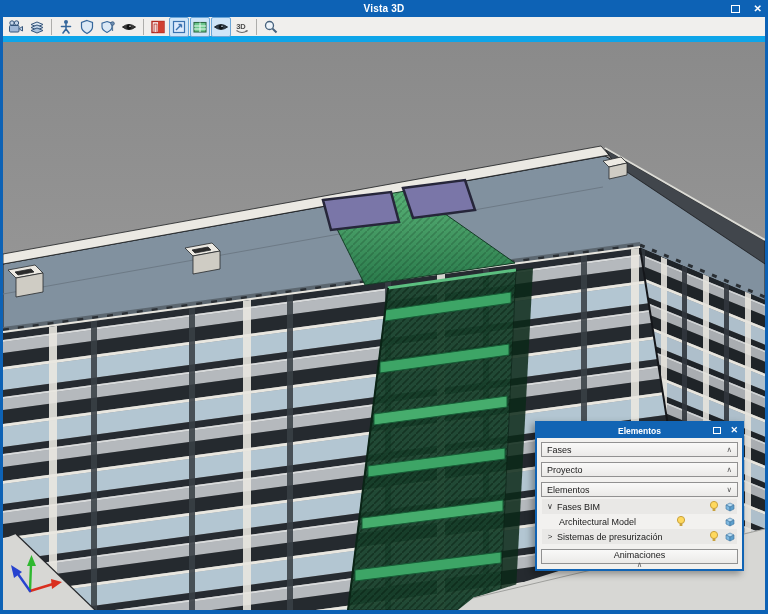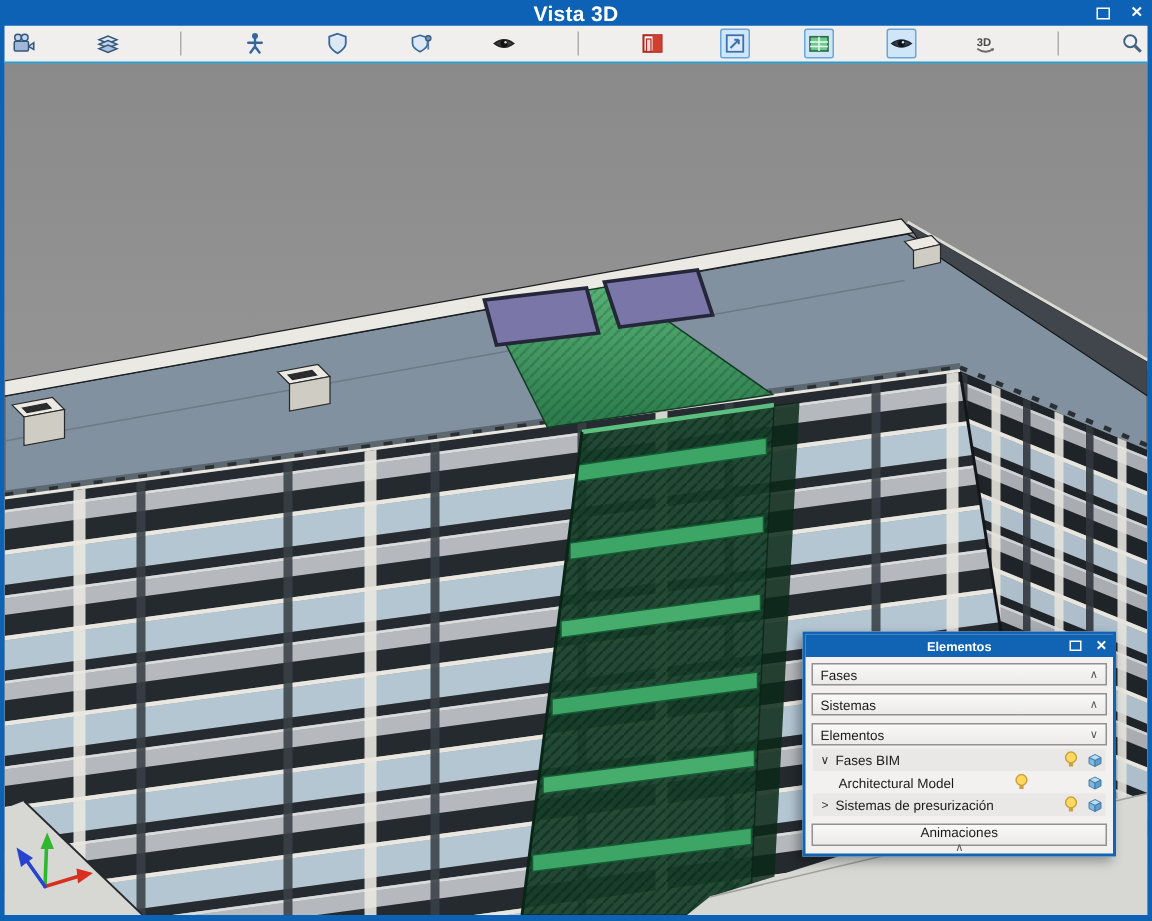--- a/index.html
+++ b/index.html
@@ -3,26 +3,26 @@
 <meta charset="utf-8">
 <style>
   html,body{margin:0;padding:0;background:#666;}
   *{box-sizing:border-box;}
   .window{
     width:768px;height:614px;background:#0d62b5;position:relative;
     font-family:"Liberation Sans",sans-serif; -webkit-font-smoothing:antialiased;
   }
   
   .titlebar{height:17px;background:#0d62b5;position:relative;display:flex;align-items:center;justify-content:center;}
-  .titlebar .title{color:#fff;font-size:14px;font-weight:bold;letter-spacing:.2px;}
+  .titlebar .title{color:#fff;font-size:10px;font-weight:bold;letter-spacing:.2px;}
   .win-btns{position:absolute;right:6px;top:0;height:17px;display:flex;align-items:center;gap:14px;}
   .btn-max{width:9px;height:8px;border:1px solid #fff;display:inline-block;}
   .btn-close{color:#fff;font-size:10px;line-height:10px;font-weight:bold;}
   
-  .toolbar{height:25px;margin:0 3px;background:#f0efed;border-bottom:1px solid #0ea5e9;display:flex;align-items:center;padding-left:3px;gap:1px;justify-content:space-between;}
+  .toolbar{height:25px;margin:0 3px;background:#f0efed;border-bottom:6px solid #0ea5e9;display:flex;align-items:center;padding-left:3px;gap:1px;}
   .tbtn{width:20px;height:20px;display:flex;align-items:center;justify-content:center;border:1px solid transparent;border-radius:2px;}
   .tbtn.active{background:#cfe5f8;border-color:#6aa6d8;}
   .tsep{width:1px;height:16px;background:#adadab;margin:0 3px;}
   
   .viewport{position:relative;margin:0 3px;width:762px;height:568px;overflow:hidden;background:#979797;}
   .viewport svg.scene{display:block;}
   
   .panel{position:absolute;left:532px;top:379px;width:209px;border:2px solid #1164b4;background:#f2f1ef;
          box-shadow:-3px 3px 7px rgba(0,0,0,.35);}
   .panel-title{height:15px;background:#1164b4;position:relative;display:flex;align-items:center;justify-content:center;}
@@ -297,21 +297,21 @@
           <span class="pbtn-max"></span>
           <span class="pbtn-close">✕</span>
         </span>
       </div>
       <div class="panel-body">
         <div class="sec">
           <span class="slabel">Fases</span>
           <span class="chev">∧</span>
         </div>
         <div class="sec">
-          <span class="slabel">Sistemas</span>
+          <span class="slabel">Proyecto</span>
           <span class="chev">∧</span>
         </div>
         <div class="sec" style="margin-bottom:2px;">
           <span class="slabel">Elementos</span>
           <span class="chev">∨</span>
         </div>
 
         <div class="tree">
           <div class="trow parent">
             <span class="exp">∨</span>

